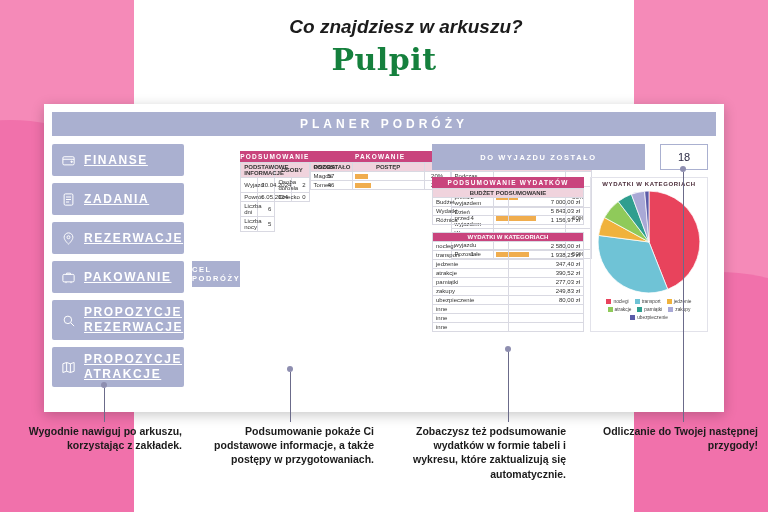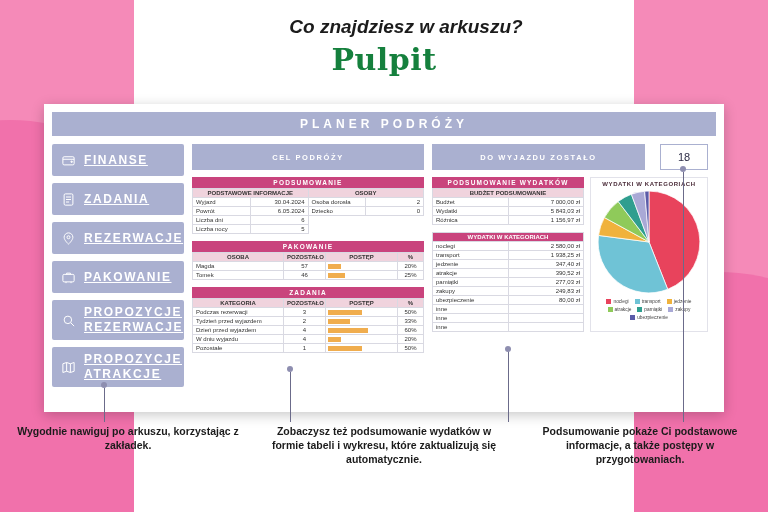--- a/index.html
+++ b/index.html
@@ -59,21 +59,21 @@
   }
   .nav-item .ic {
     width:17px; height:17px; flex:0 0 17px; display:flex; align-items:center; justify-content:center;
   }
   .nav-item .lbl {
     font-size:12px; letter-spacing:1.6px; font-weight:bold; text-decoration:underline; line-height:1.25;
   }
   .nav-item.tall { height:40px; }
 
   
-  .mid { width:232px; margin-left:8px; display:flex; flex-direction:column; }
+  .mid { width:232px; margin-left:8px; display:flex; flex-direction:row; }
   .topbar-row { display:flex; gap:6px; align-items:center; }
   .pill {
     background:#aab0d0; color:#fff; height:26px; flex:1;
     display:flex; align-items:center; justify-content:center;
     font-size:7.5px; letter-spacing:1.6px; font-weight:bold;
   }
   .valuebox {
     height:26px; flex:1.25; border:1px solid #aab0d0; background:#fff;
     display:flex; align-items:center; justify-content:center;
     font-size:9px; color:#2b2b45;
@@ -105,21 +105,21 @@
   .rc-left { width:152px; }
   .rc-right { flex:1; border:1px solid #e2e2ea; padding:3px; }
   .chart-title { font-size:6px; font-weight:bold; color:#4a2b38; text-align:center; letter-spacing:.6px; margin-bottom:2px; }
   .pie-wrap { display:flex; justify-content:center; }
   .legend { display:flex; flex-wrap:wrap; justify-content:center; gap:3px 6px; margin-top:4px; }
   .legend span.sw { width:5px; height:5px; display:inline-block; margin-right:2px; }
   .legend div { font-size:4.8px; color:#444; display:flex; align-items:center; }
 
   
   .callouts { position:absolute; left:0; top:424px; width:100%; display:flex; z-index:7; }
-  .callout { flex:1; text-align:center; padding:0 10px; font-size:10.5px; color:#1b1b1b; line-height:1.35; font-weight:bold; }
+  .callout { flex:1; text-align:right; padding:0 10px; font-size:10.5px; color:#1b1b1b; line-height:1.35; font-weight:bold; }
   .leader { position:absolute; width:1px; background:#6b6b8a; z-index:6; }
   .leader-dot { position:absolute; width:6px; height:6px; border-radius:50%; background:#8e8eb0; z-index:7; }
 </style>
 </head>
 <body>
 
 <div class="bg-blob-left"></div>
 <div class="bg-blob-left2"></div>
 <div class="bg-blob-right"></div>
 <div class="bg-blob-right2"></div>
@@ -431,15 +431,16 @@
 <div class="leader-dot" style="left:101px; top:382px;"></div>
 <div class="leader" style="left:290px; top:372px; height:50px;"></div>
 <div class="leader-dot" style="left:287px; top:366px;"></div>
 <div class="leader" style="left:508px; top:352px; height:70px;"></div>
 <div class="leader-dot" style="left:505px; top:346px;"></div>
 <div class="leader" style="left:683px; top:172px; height:250px;"></div>
 <div class="leader-dot" style="left:680px; top:166px;"></div>
 
 <div class="callouts">
   <div class="callout">Wygodnie nawiguj po arkuszu, korzystając z zakładek.</div>
+  <div class="callout">Podsumowanie pokaże Ci podstawowe informacje, a także postępy w przygotowaniach.</div>
   <div class="callout">Zobaczysz też podsumowanie wydatków w formie tabeli i wykresu, które zaktualizują się automatycznie.</div>
-  <div class="callout">Podsumowanie pokaże Ci podstawowe informacje, a także postępy w przygotowaniach.</div>
+  <div class="callout">Odliczanie do Twojej następnej przygody!</div>
 </div>
 
 </body></html>

